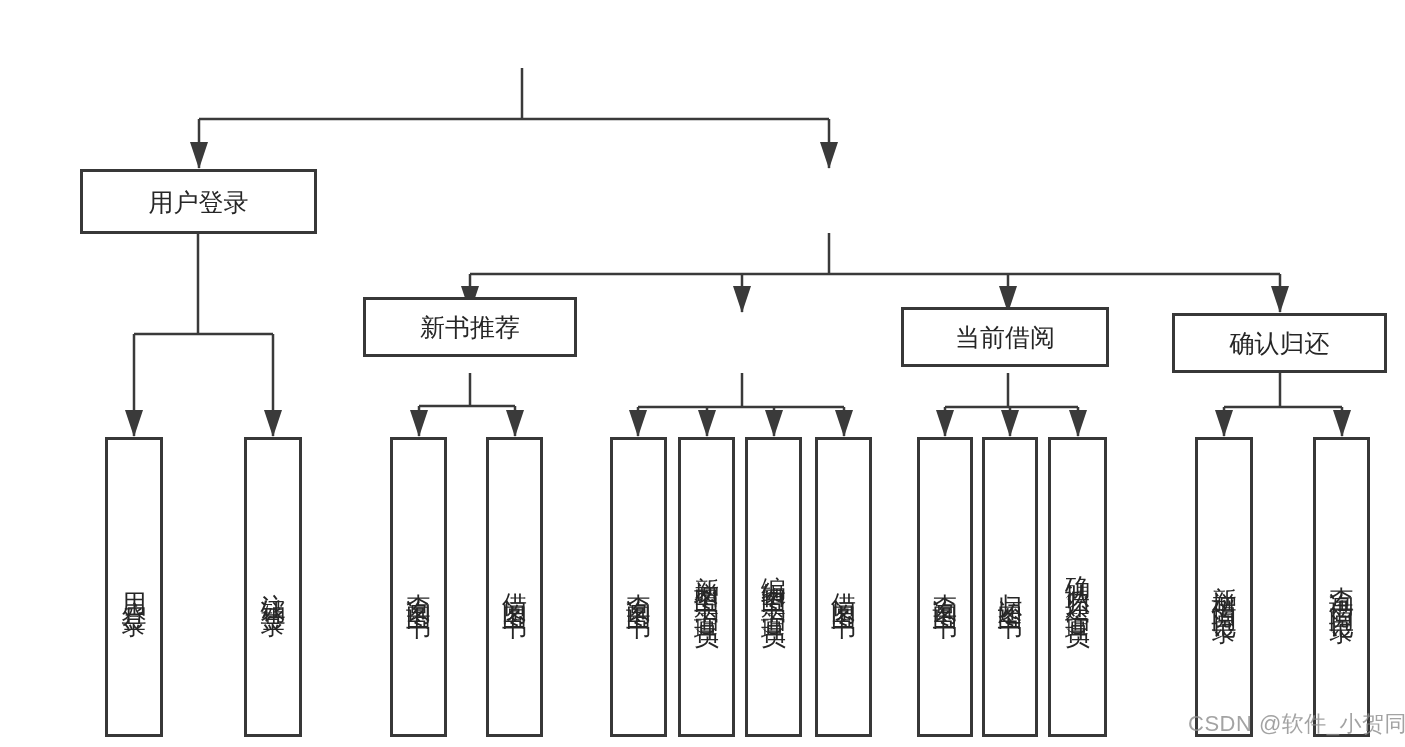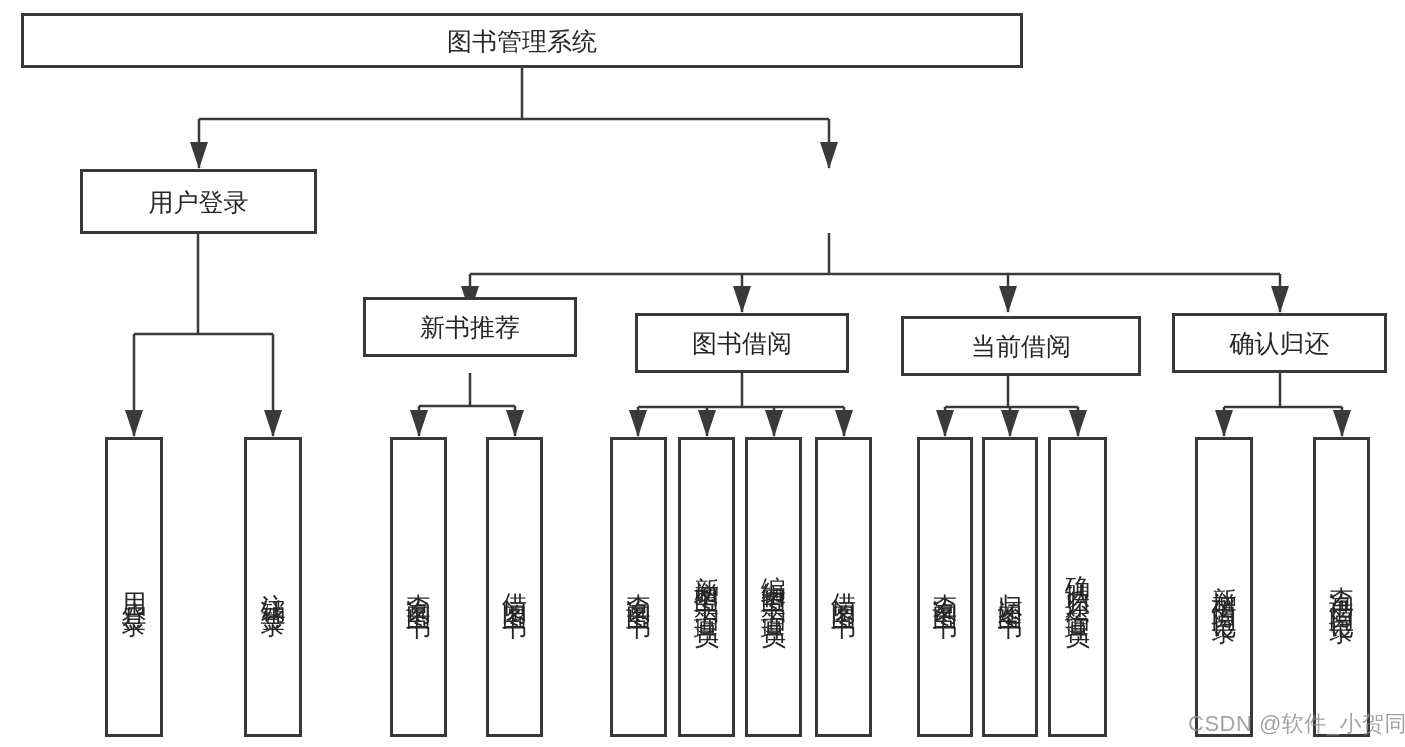--- a/index.html
+++ b/index.html
@@ -71,27 +71,25 @@
       <path d="M1010 407 V436" marker-end="url(#arw)"></path>
       <path d="M1078 407 V436" marker-end="url(#arw)"></path>
 
       <path d="M1280 373 V408"></path>
       <path d="M1224 407 H1342"></path>
       <path d="M1224 407 V436" marker-end="url(#arw)"></path>
       <path d="M1342 407 V436" marker-end="url(#arw)"></path>
     </g>
   </svg>
 
-  <div class="node" style="left:21px;top:13px;width:1002px;height:55px">图书管理系统</div>
 
   <div class="node" style="left:80px;top:169px;width:237px;height:65px">用户登录</div>
 
   <div class="node" style="left:363px;top:297px;width:214px;height:60px">新书推荐</div>
-  <div class="node" style="left:635px;top:313px;width:214px;height:60px">图书借阅</div>
-  <div class="node" style="left:901px;top:316px;width:240px;height:60px">当前借阅</div>
+  <div class="node" style="left:901px;top:307px;width:208px;height:60px">当前借阅</div>
   <div class="node" style="left:1172px;top:313px;width:215px;height:60px">确认归还</div>
 
   <div class="node vnode" style="left:105px;top:437px;width:58px;height:300px">
     <span>用户登录</span>
   </div>
   <div class="node vnode" style="left:244px;top:437px;width:58px;height:300px">
     <span>注销登录</span>
   </div>
 
   <div class="node vnode" style="left:390px;top:437px;width:57px;height:300px">

